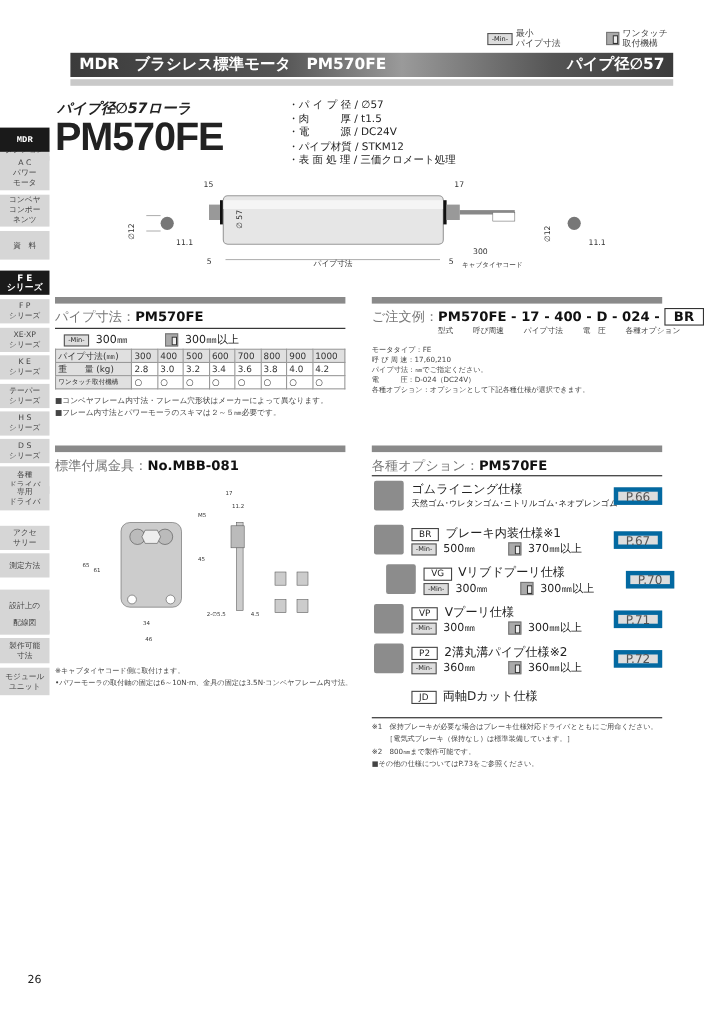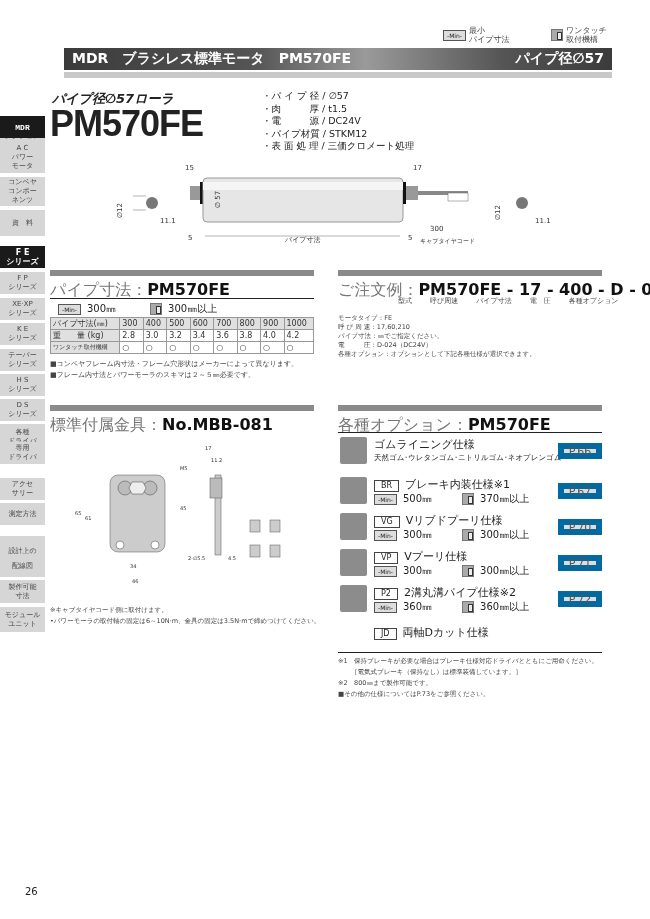--- a/index.html
+++ b/index.html
@@ -7,27 +7,27 @@
 .abs{position:absolute}
 .legend{top:26px;font-size:8px;line-height:9px;color:#444;display:flex;align-items:center;gap:3px}
 .minicon{display:inline-flex;align-items:center;justify-content:center;border:1px solid #555;background:#ddd;height:11px;padding:0 3px;font-size:6px;color:#222;white-space:nowrap}
 .onetouch{display:inline-block;width:12px;height:12px;background:#aaa;border:1px solid #777;position:relative}
 .onetouch:after{content:"";position:absolute;left:5px;top:2px;width:3px;height:6px;border:1px solid #333;background:#eee}
 .header{left:64px;top:48px;width:548px;height:22px;background:linear-gradient(90deg,#3b3b3b 0%,#555 35%,#9a9a9a 55%,#555 80%,#3b3b3b 100%);color:#fff;font-weight:bold;font-size:14px;display:flex;align-items:center;justify-content:space-between;padding:0 8px}
 .subbar{left:64px;top:72px;width:548px;height:6px;background:#c9c9c9}
 .side{left:0;width:45px;background:#d6d6d6;color:#444;font-size:7px;line-height:9px;text-align:center;display:flex;align-items:center;justify-content:center;white-space:pre-line}
 .side.on{background:#1a1a1a;color:#fff;font-weight:bold;font-size:8px}
 .sectbar{height:6px;background:#8a8a8a}
-.secttitle{font-size:16px;color:#777}
+.secttitle{font-size:12px;color:#777}
 .secttitle b{color:#111}
 table.spec{border-collapse:collapse;font-size:8px}
 table.spec td{border:1px solid #999;text-align:left;height:12px;padding:0 2px;color:#333}
 table.spec td.h{background:#e0e0e0}
 .opticon{width:27px;height:27px;background:#8c8c8c;border-radius:2px;margin-right:10px;position:relative;overflow:hidden}
-.page{background:#ddd;border:6px solid #0369a1;width:44px;height:16px;font-size:11px;color:#555;display:flex;align-items:center;justify-content:center}
+.page{background:#ddd;border:4px solid #0369a1;width:44px;height:16px;font-size:11px;color:#555;display:flex;align-items:center;justify-content:center}
 .tag{display:inline-block;border:1px solid #444;font-size:8px;padding:0 6px;line-height:10px;margin-right:6px}
 .note{font-size:7px;color:#444;line-height:11px}
 </style>
 </head>
 <body>
 
 <div class="abs legend" style="left:443px">
   <span class="minicon">-Min-</span>
   <span style="white-space:pre-line">最小
 パイプ寸法</span>
@@ -216,21 +216,21 @@
       <text x="158" y="120">4.5</text>
     <rect x="180" y="80" width="10" height="12" fill="#ccc" stroke="#555"></rect>
       <rect x="200" y="80" width="10" height="12" fill="#ccc" stroke="#555"></rect>
     <rect x="180" y="105" width="10" height="12" fill="#ccc" stroke="#555"></rect>
       <rect x="200" y="105" width="10" height="12" fill="#ccc" stroke="#555"></rect>
     <text x="118" y="120">2-∅5.5</text>
   </g>
 </svg>
 <div class="abs note" style="left:50px;top:605px;font-size:6.5px">
   <div>※キャブタイヤコード側に取付けます。</div>
-    <div>•パワーモーラの取付軸の固定は6～10N·m、金具の固定は3.5N·mで締めつけてください。</div>
+    <div>•パワーモーラの取付軸の固定は6～10N·m、金具の固定は3.5N·コンベヤフレーム内寸法。</div>
 </div>
 
 <div class="abs sectbar" style="left:338px;top:405px;width:264px"></div>
 <div class="abs secttitle" style="left:338px;top:415px"><span>各種オプション：</span><b>PM570FE</b></div>
 <div class="abs" style="left:338px;top:432px;width:264px;border-top:1.5px solid #222"></div>
 <div id="options" class="abs" style="left:340px;top:437px;width:262px">
     <div class="abs" style="top: 0px; left: 0px; width: 262px;">
       <div class="abs opticon" style="left:0;top:0"></div>
       <div class="abs" style="left:34px;top:0;font-size:11px;white-space:nowrap"><span>ゴムライニング仕様</span></div>
       <div class="abs" style="left:34px;top:16px;font-size:7.5px">天然ゴム･ウレタンゴム･ニトリルゴム･ネオプレンゴム</div>
@@ -240,21 +240,21 @@
       <div class="abs opticon" style="left:0;top:0"></div>
       <div class="abs" style="left:34px;top:0;font-size:11px;white-space:nowrap"><span class="tag">BR</span><span>ブレーキ内装仕様※1</span></div>
       <div class="abs" style="left:34px;top:15px;font-size:10px;display:flex;align-items:center;gap:6px;white-space:nowrap">
         <span class="minicon">-Min-</span>
         <span>500㎜</span>
         <span class="onetouch" style="margin-left:24px"></span>
         <span>370㎜以上</span>
       </div>
       <div class="abs page" style="left:218px;top:6px">P.67</div>
     </div>
-    <div class="abs" style="top: 76px; left: 0px; width: 262px;">
+    <div class="abs" style="top: 76px; left: 11px; width: 262px;">
       <div class="abs opticon" style="left:0;top:0"></div>
       <div class="abs" style="left:34px;top:0;font-size:11px;white-space:nowrap"><span class="tag">VG</span><span>Vリブドプーリ仕様</span></div>
       <div class="abs" style="left:34px;top:15px;font-size:10px;display:flex;align-items:center;gap:6px;white-space:nowrap">
         <span class="minicon">-Min-</span>
         <span>300㎜</span>
         <span class="onetouch" style="margin-left:24px"></span>
         <span>300㎜以上</span>
       </div>
       <div class="abs page" style="left:218px;top:6px">P.70</div>
     </div>

